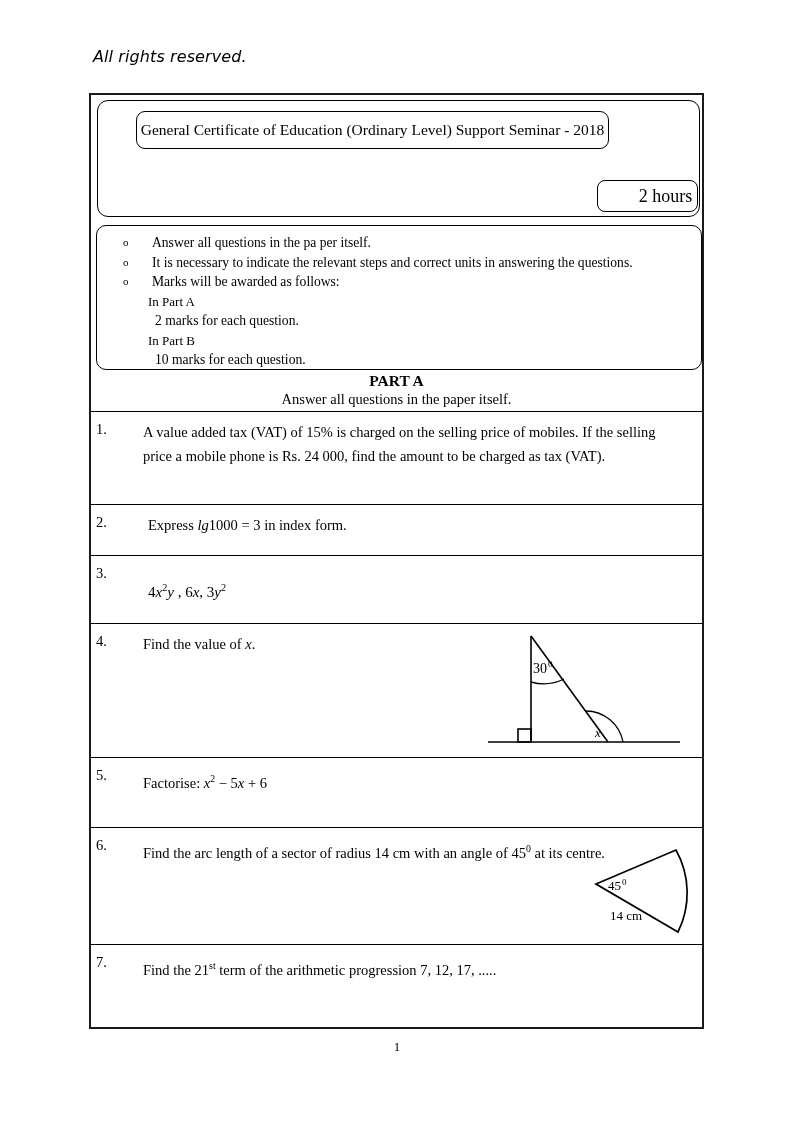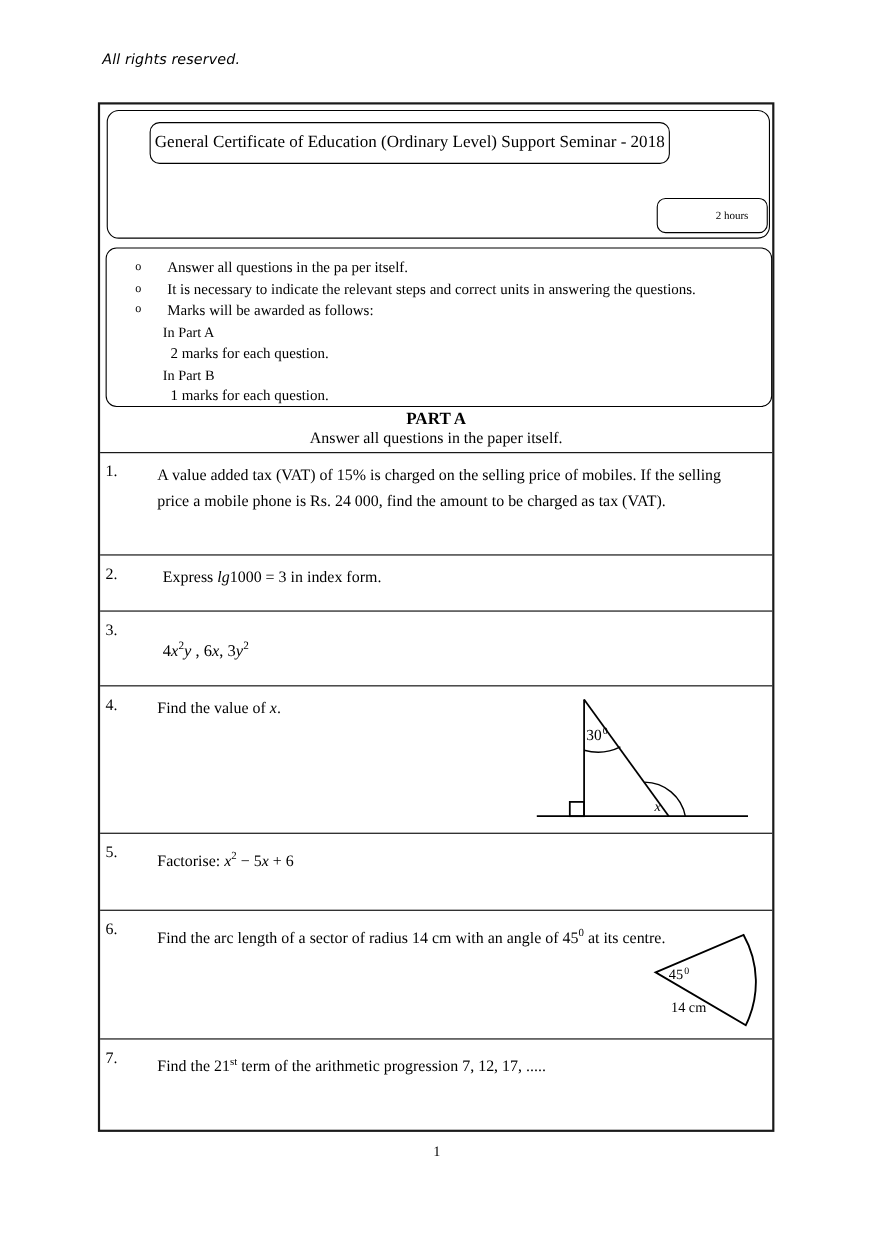--- a/index.html
+++ b/index.html
@@ -23,21 +23,21 @@
     height: 1122px;
   }
 
   
   .rights {
     position: absolute;
     left: 93px;
     top: 47px;
     font-family: "DejaVu Sans", sans-serif;
     font-style: italic;
-    font-size: 13px;
+    font-size: 16px;
     letter-spacing: 0.1px;
   }
 
   
   .frame {
     position: absolute;
     left: 89px;
     top: 93px;
     width: 615px;
     height: 936px;
@@ -89,21 +89,21 @@
     left: 597px;
     top: 180px;
     width: 101px;
     height: 32px;
     border: 1.3px solid #000;
     border-radius: 8px;
     box-sizing: border-box;
     display: flex;
     align-items: center;
     justify-content: center;
-    font-size: 10px;
+    font-size: 18px;
     padding-left: 36px;
   }
 
   
   .instructions {
     position: absolute;
     left: 96px;
     top: 225px;
     width: 606px;
     height: 145px;
@@ -234,21 +234,21 @@
 
     <div class="ins-sub2">
       <b>2 marks</b><span> for each question.</span>
     </div>
 
     <div class="ins-sub">
       <span>In </span><b>Part B</b>
     </div>
 
     <div class="ins-sub2">
-      <b>1 marks</b><span> for each question.</span>
+      <b>10 marks</b><span> for each question.</span>
     </div>
   </div>
 
   <div class="parta-wrap">
     <div class="parta-title">PART A</div>
     <div class="parta-sub">Answer all questions in the paper itself.</div>
   </div>
 
   <div class="qrow" style="top:411px; height:93px;">
     <span class="qnum">1.</span>

